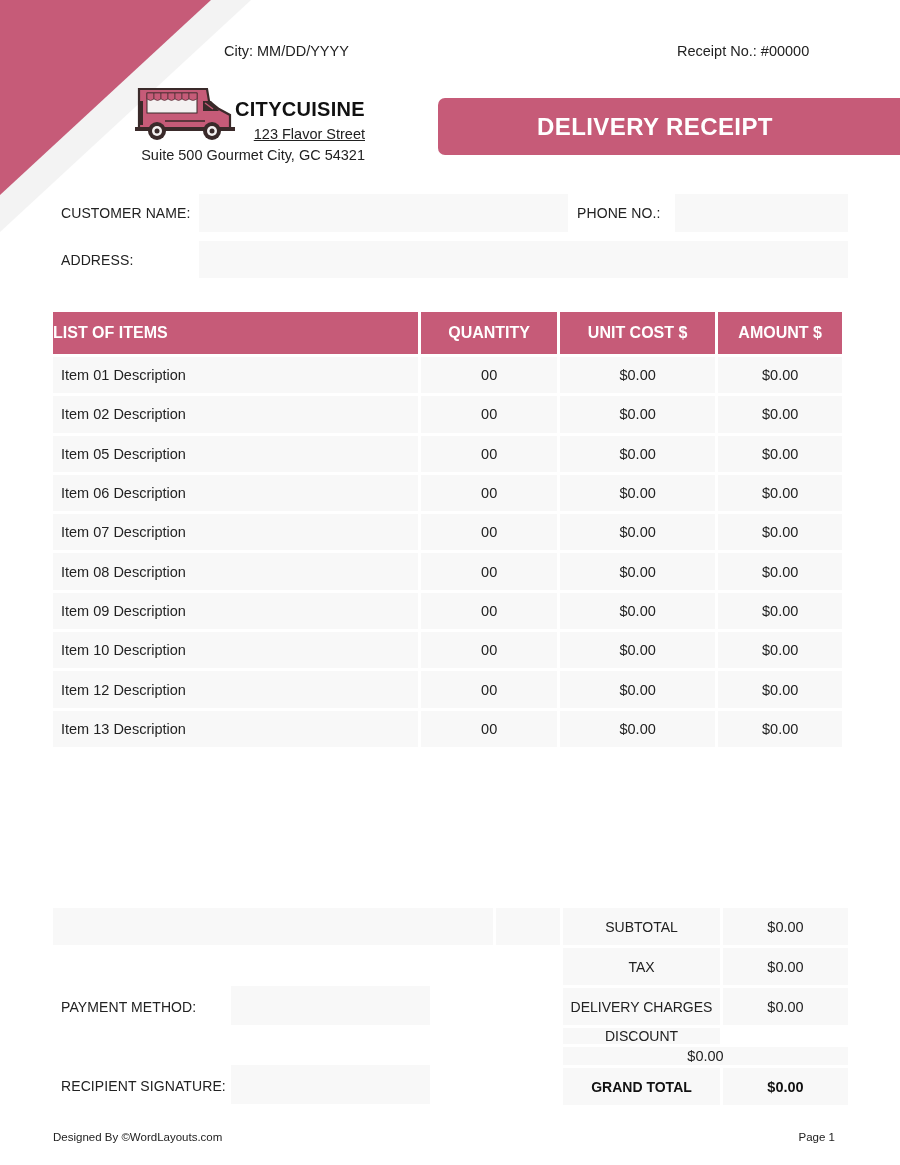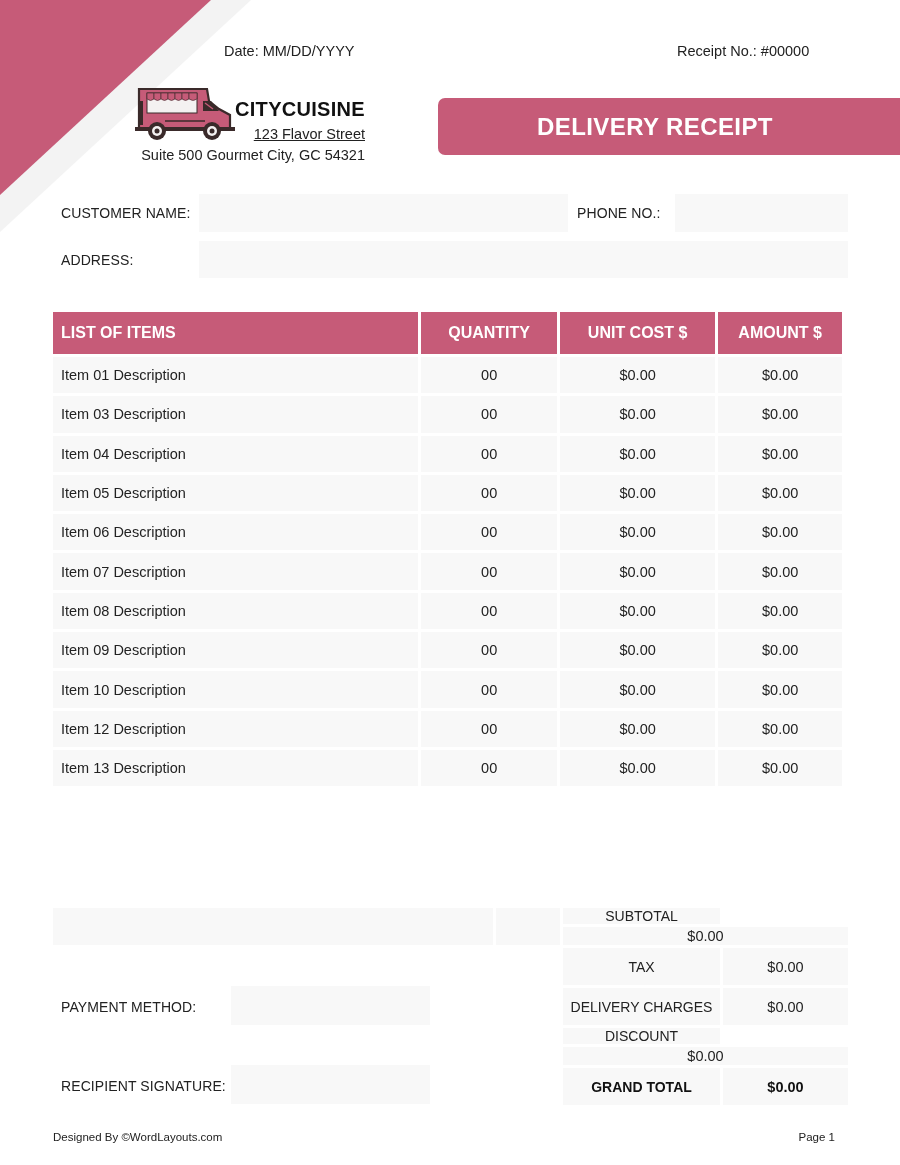--- a/index.html
+++ b/index.html
@@ -22,42 +22,42 @@
 
   .title-banner { position: absolute; left: 438px; top: 98px; width: 470px; height: 57px; background: #c65b78;
     border-radius: 7px; color: #fff; font-weight: bold; font-size: 24px; display: flex; align-items: center;
     justify-content: center; padding-right: 36px; letter-spacing: 0.4px; }
 
   .label { position: absolute; font-size: 14px; color: #222; letter-spacing: 0.1px; }
   .field { position: absolute; background: #f8f8f8; }
 
   table.items { position: absolute; left: 53px; top: 312px; width: 795px; border-collapse: separate; border-spacing: 3px 3px; margin: -3px; }
   table.items th { background: #c65b78; color: #fff; font-size: 16px; font-weight: bold; height: 42px; text-align: center; }
-  table.items th.first { text-align: left; padding-left: 8px; }
+  table.items th.first { text-align: left; padding-left: 0; }
   table.items td { background: #f8f8f8; height: 36.3px; font-size: 14.5px; color: #222; text-align: center; }
   table.items td.desc { text-align: left; padding-left: 8px; }
 
   .sum-row { position: absolute; left: 563px; width: 285px; height: 37px; display: flex; gap: 3px; }
   .sum-row .k { width: 157px; background: #f8f8f8; display: flex; align-items: center; justify-content: center; font-size: 14px; color: #222; }
   .sum-row .v { flex: 1; background: #f8f8f8; display: flex; align-items: center; justify-content: center; font-size: 14.5px; color: #222; }
   .sum-row.grand .k, .sum-row.grand .v { font-weight: bold; color: #111; }
 
   .filler-a { position: absolute; left: 53px; top: 908px; width: 440px; height: 37px; background: #f8f8f8; }
   .filler-b { position: absolute; left: 496px; top: 908px; width: 64px; height: 37px; background: #f8f8f8; }
 
   .footer-left { position: absolute; left: 53px; top: 1131px; font-size: 11.5px; color: #222; }
   .footer-right { position: absolute; right: 65px; top: 1131px; font-size: 11.5px; color: #222; }
 </style>
 </head>
 <body>
 
 <div class="corner-shadow"></div>
 <div class="corner"></div>
 
-<div class="date">Date: MM/DD/YYYY</div>
+<div class="date">City: MM/DD/YYYY</div>
 <div class="receipt-no">Receipt No.: #00000</div>
 
 <svg class="logo" viewBox="0 0 100 56" xmlns="http://www.w3.org/2000/svg">
 
   <path d="M4 2 H72 L74 14 L84 22 L95 28 V42 H4 Z" fill="#c65b78" stroke="#3a2a2a" stroke-width="2.2"></path>
 
   <rect x="4" y="14" width="4" height="24" fill="#3a2a2a"></rect>
 
   <rect x="12" y="6" width="50" height="20" fill="#f4f1f1" stroke="#3a2a2a" stroke-width="1"></rect>
   <g fill="#c65b78" stroke="#3a2a2a" stroke-width="0.6">
@@ -114,27 +114,21 @@
     </tr>
   </thead>
   <tbody>
     <tr>
         <td class="desc">Item 01 Description</td>
         <td>00</td>
         <td>$0.00</td>
         <td>$0.00</td>
       </tr>
     <tr>
-        <td class="desc">Item 03 Description</td>
-        <td>00</td>
-        <td>$0.00</td>
-        <td>$0.00</td>
-      </tr>
-    <tr>
-        <td class="desc">Item 04 Description</td>
+        <td class="desc">Item 02 Description</td>
         <td>00</td>
         <td>$0.00</td>
         <td>$0.00</td>
       </tr>
     <tr>
         <td class="desc">Item 05 Description</td>
         <td>00</td>
         <td>$0.00</td>
         <td>$0.00</td>
       </tr>
@@ -179,21 +173,21 @@
         <td>00</td>
         <td>$0.00</td>
         <td>$0.00</td>
       </tr>
   </tbody>
 </table>
 
 <div class="filler-a"></div>
 <div class="filler-b"></div>
 
-<div class="sum-row" style="top:908px;flex-direction:column;">
+<div class="sum-row" style="top:908px;">
   <div class="k">SUBTOTAL</div>
   <div class="v">$0.00</div>
 </div>
 <div class="sum-row" style="top:948px;">
   <div class="k">TAX</div>
   <div class="v">$0.00</div>
 </div>
 <div class="sum-row" style="top:988px;">
   <div class="k">DELIVERY CHARGES</div>
   <div class="v">$0.00</div>

